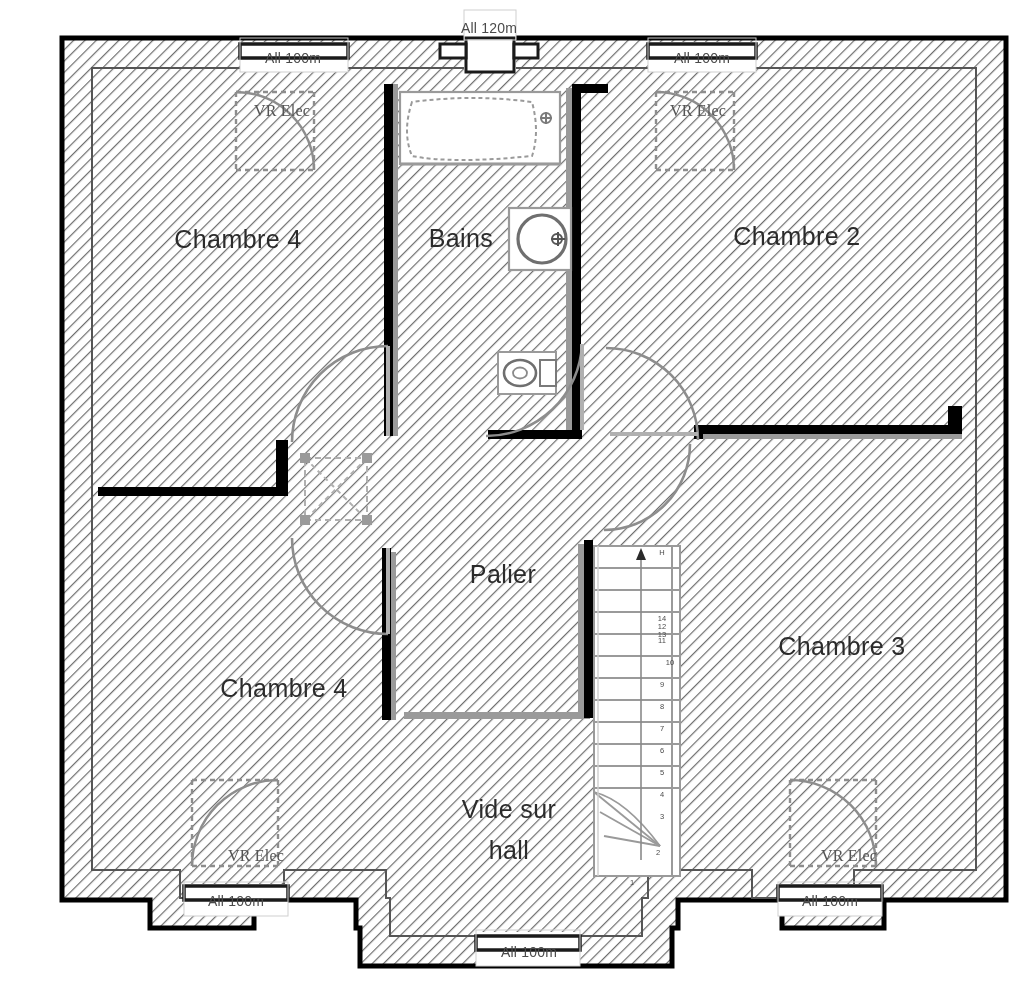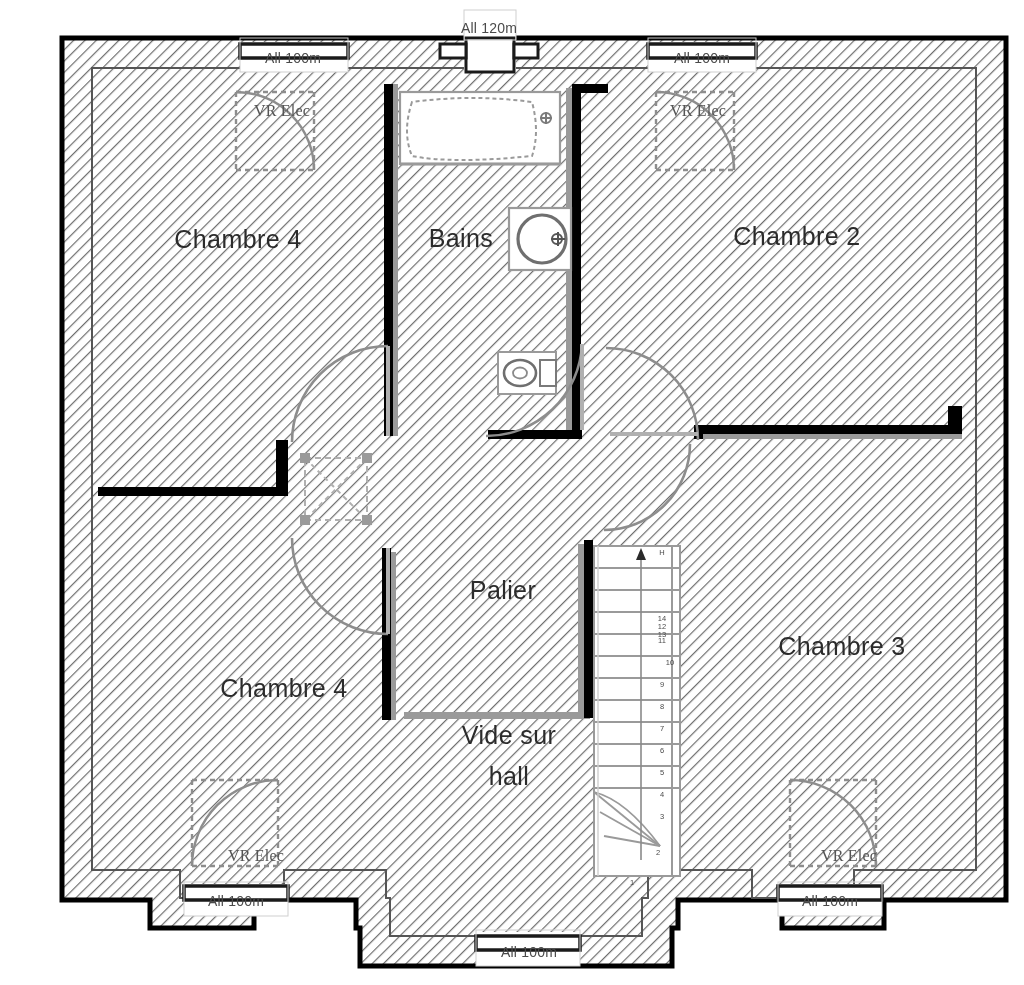--- a/index.html
+++ b/index.html
@@ -261,25 +261,25 @@
 
       <line x1="672" y1="546" x2="672" y2="876" stroke="#9a9a9a" stroke-width="2"></line>
       <line x1="598" y1="546" x2="598" y2="876" stroke="#cfcfcf" stroke-width="1.4"></line>
     </g>
 
   </svg>
 
   <div class="room-label" style="left:238px; top:239px;">Chambre 4</div>
   <div class="room-label" style="left:461px; top:238px;">Bains</div>
   <div class="room-label" style="left:797px; top:236px;">Chambre 2</div>
-  <div class="room-label" style="left:503px; top:574px;margin-top:16px;">Palier</div>
+  <div class="room-label" style="left:503px; top:574px;">Palier</div>
   <div class="room-label" style="left:842px; top:646px;">Chambre 3</div>
   <div class="room-label" style="left:240px; top:688px;margin-left:44px;">Chambre 4</div>
 
-  <div class="room-label two-line" style="left:509px; top:756px;">
+  <div class="room-label two-line" style="left:509px; top:830px;">
     <div>Vide sur</div>
     <div>hall</div>
   </div>
 
   <div class="tag-vr" style="left:282px; top:111px;">VR Elec</div>
   <div class="tag-vr" style="left:698px; top:111px;">VR Elec</div>
   <div class="tag-vr" style="left:256px; top:856px;">VR Elec</div>
   <div class="tag-vr" style="left:849px; top:856px;">VR Elec</div>
 
   <div class="tag-dim" style="left:293px; top:58px;">All 100m</div>

